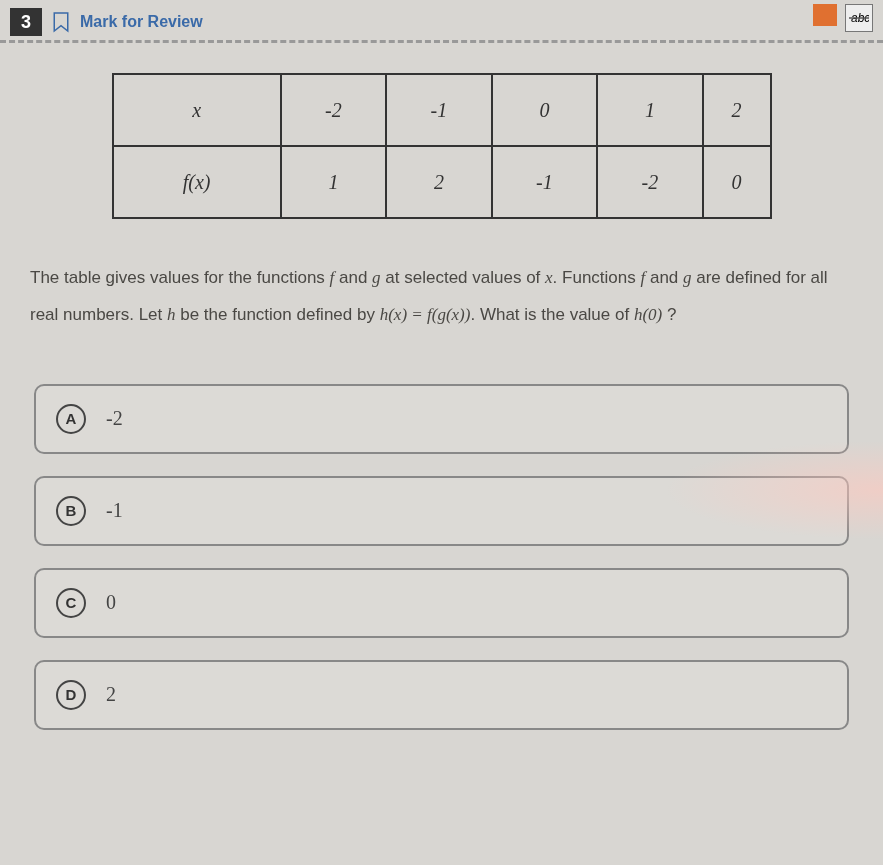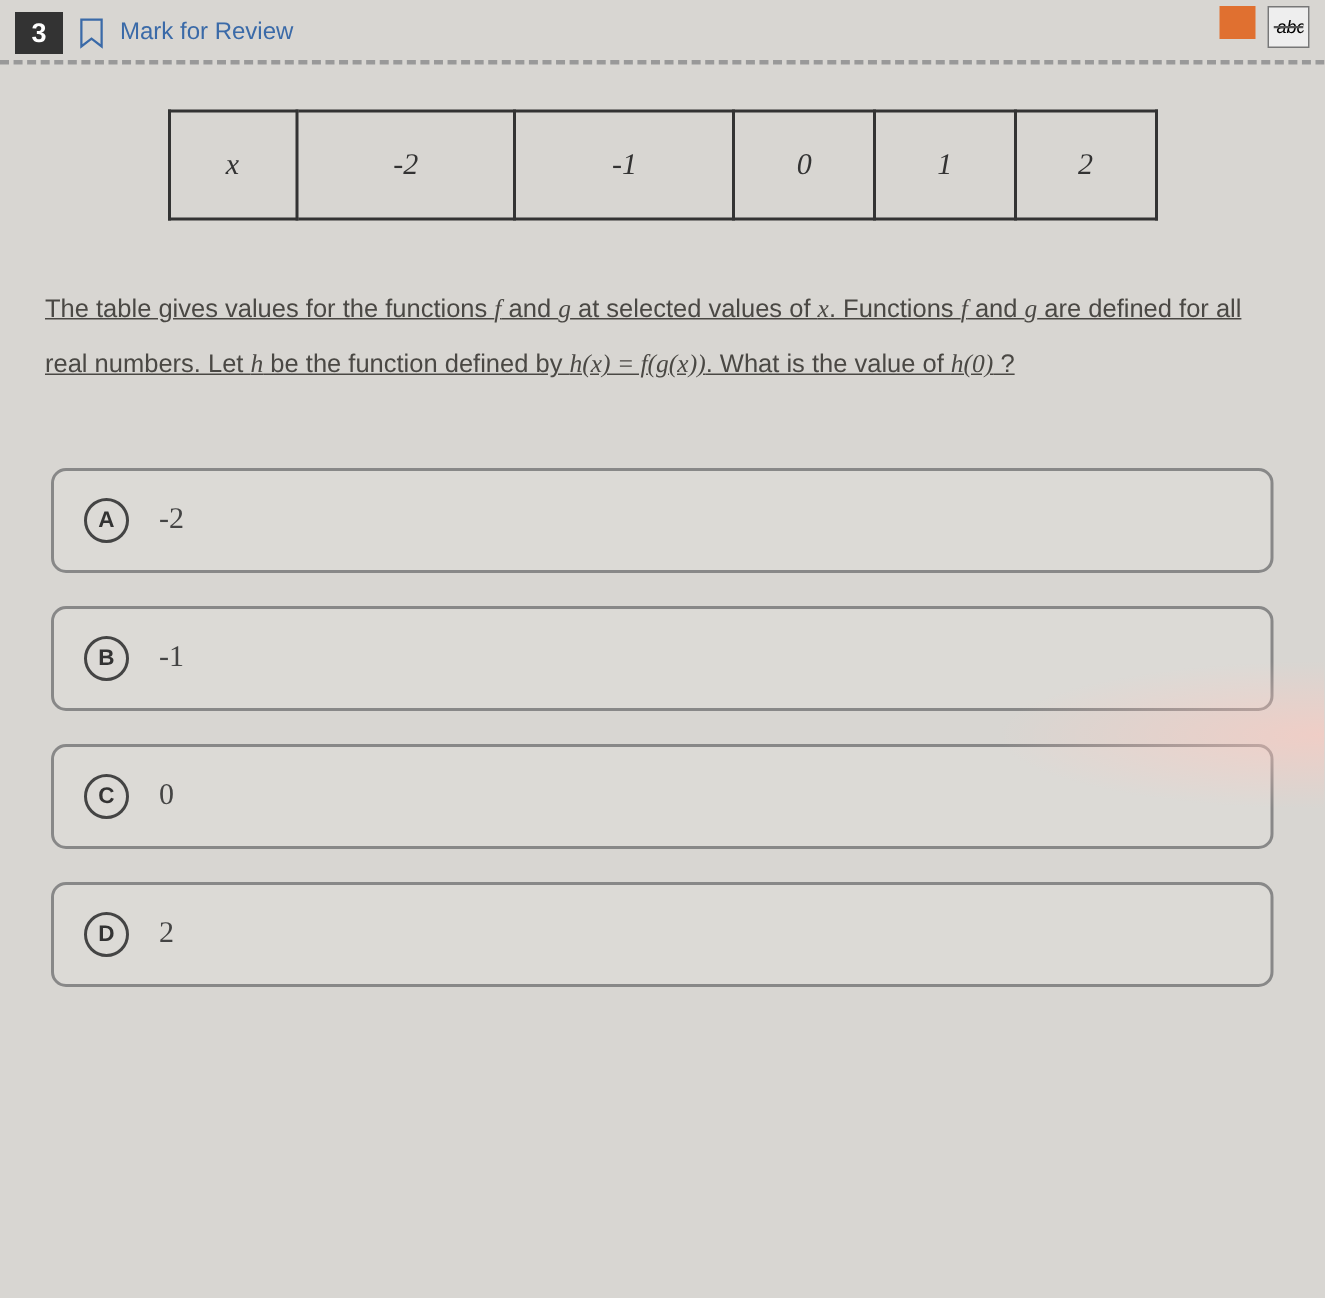--- a/index.html
+++ b/index.html
@@ -31,21 +31,21 @@
     font-size: 18px;
   }
   .bookmark-icon {
     width: 18px;
     height: 22px;
     display: inline-block;
   }
   .bookmark-icon svg { width: 100%; height: 100%; }
   .mark-label {
     color: #3a6aa8;
-    font-weight: 400;
+    font-weight: 700;
     font-size: 16px;
   }
   .top-right {
     position: absolute;
     right: 10px;
     top: 4px;
     display: flex;
     gap: 8px;
   }
   .orange-chip {
@@ -78,21 +78,20 @@
     font-weight: 500;
     font-style: italic;
     font-family: Georgia, 'Times New Roman', serif;
   }
   table.data td.fn { font-style: italic; }
   .question-text {
     font-size: 17px;
     line-height: 2.2;
     color: #4a4844;
     margin: 10px 0 50px 0;
-    text-decoration: underline;
   }
   .question-text .math { font-style: italic; font-family: Georgia, serif; }
   .choices {
     display: flex;
     flex-direction: column;
     gap: 22px;
     padding: 0 4px;
   }
   .choice {
     border: 2px solid #888;
@@ -157,20 +156,28 @@
   <table class="data">
     <tbody>
         <tr>
       <td class="fn">x</td>
       <td>-2</td>
       <td>-1</td>
       <td>0</td>
       <td>1</td>
       <td>2</td>
     </tr>
+    <tr>
+      <td class="fn">f(x)</td>
+      <td>1</td>
+      <td>2</td>
+      <td>-1</td>
+      <td>-2</td>
+      <td>0</td>
+    </tr>
   </tbody>
     </table>
 
   <p class="question-text">
     <span>The table gives values for the functions </span><span class="math">f</span><span> and </span><span class="math">g</span><span> at selected values of </span><span class="math">x</span><span>. Functions </span><span class="math">f</span><span> and </span><span class="math">g</span><span> are defined for all real numbers. Let </span><span class="math">h</span><span> be the function defined by </span><span class="math">h(x) = f(g(x))</span><span>. What is the value of </span><span class="math">h(0)</span><span> ?</span>
   </p>
 
   <div class="choices">
     <div class="choice">
       <div class="choice-letter">A</div>

